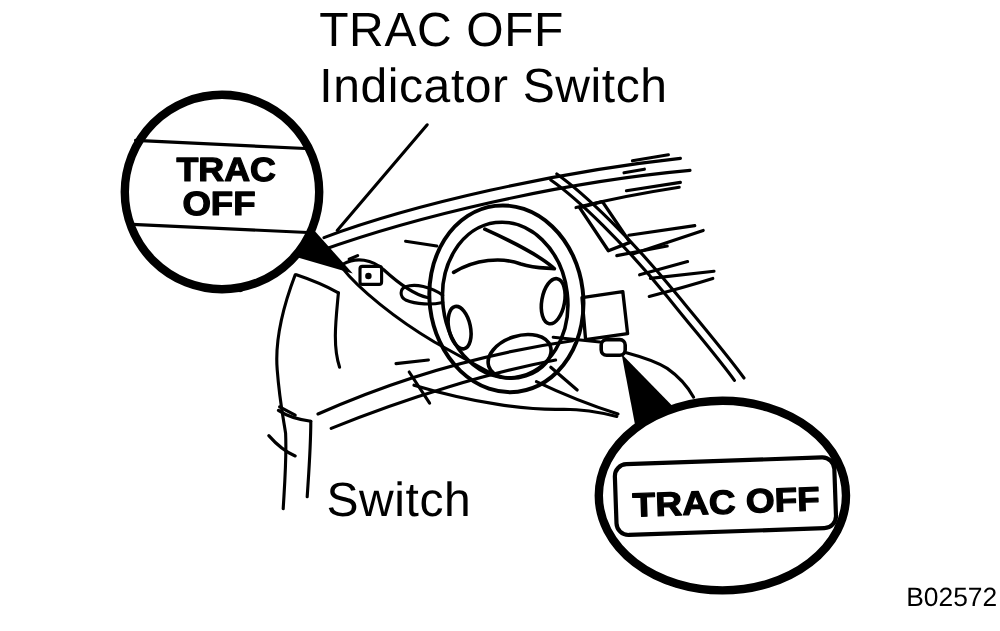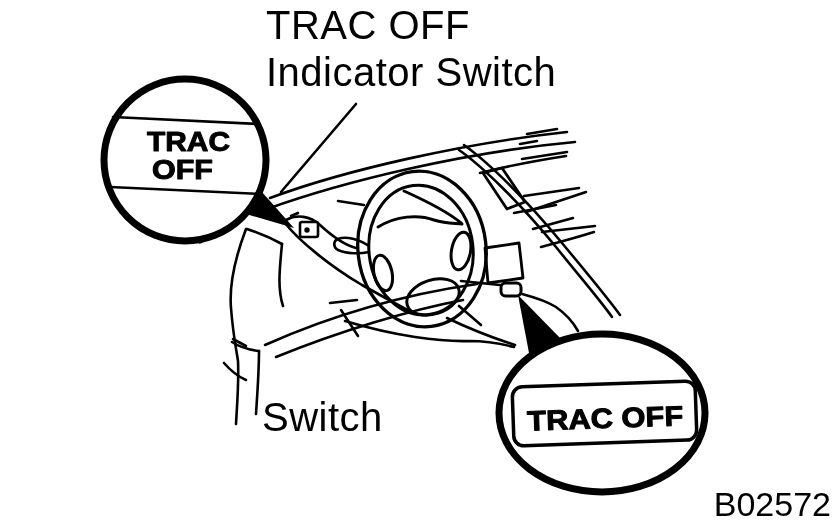--- a/index.html
+++ b/index.html
@@ -15,25 +15,25 @@
   .caption{
     position:absolute;
     font-size:40px;
     line-height:47px;
     letter-spacing:0.5px;
     white-space:nowrap;
     color:#000;
   }
   .title{left:266px;top:2px;}
   .switch-label{left:248px;top:394px;}
-  .switch-label .line2{margin-left:14px;text-align:right;}
+  .switch-label .line2{margin-left:24px;text-align:right;}
   .fig-code{
     position:absolute;
     right:2px;top:485px;
-    font-size:34px;
+    font-size:22px;
     color:#000;
     white-space:nowrap;
   }
   .bubble-text{
     font-family:"Liberation Sans",sans-serif;
     font-weight:bold;
     fill:#000;
   }
 </style>
 </head>

